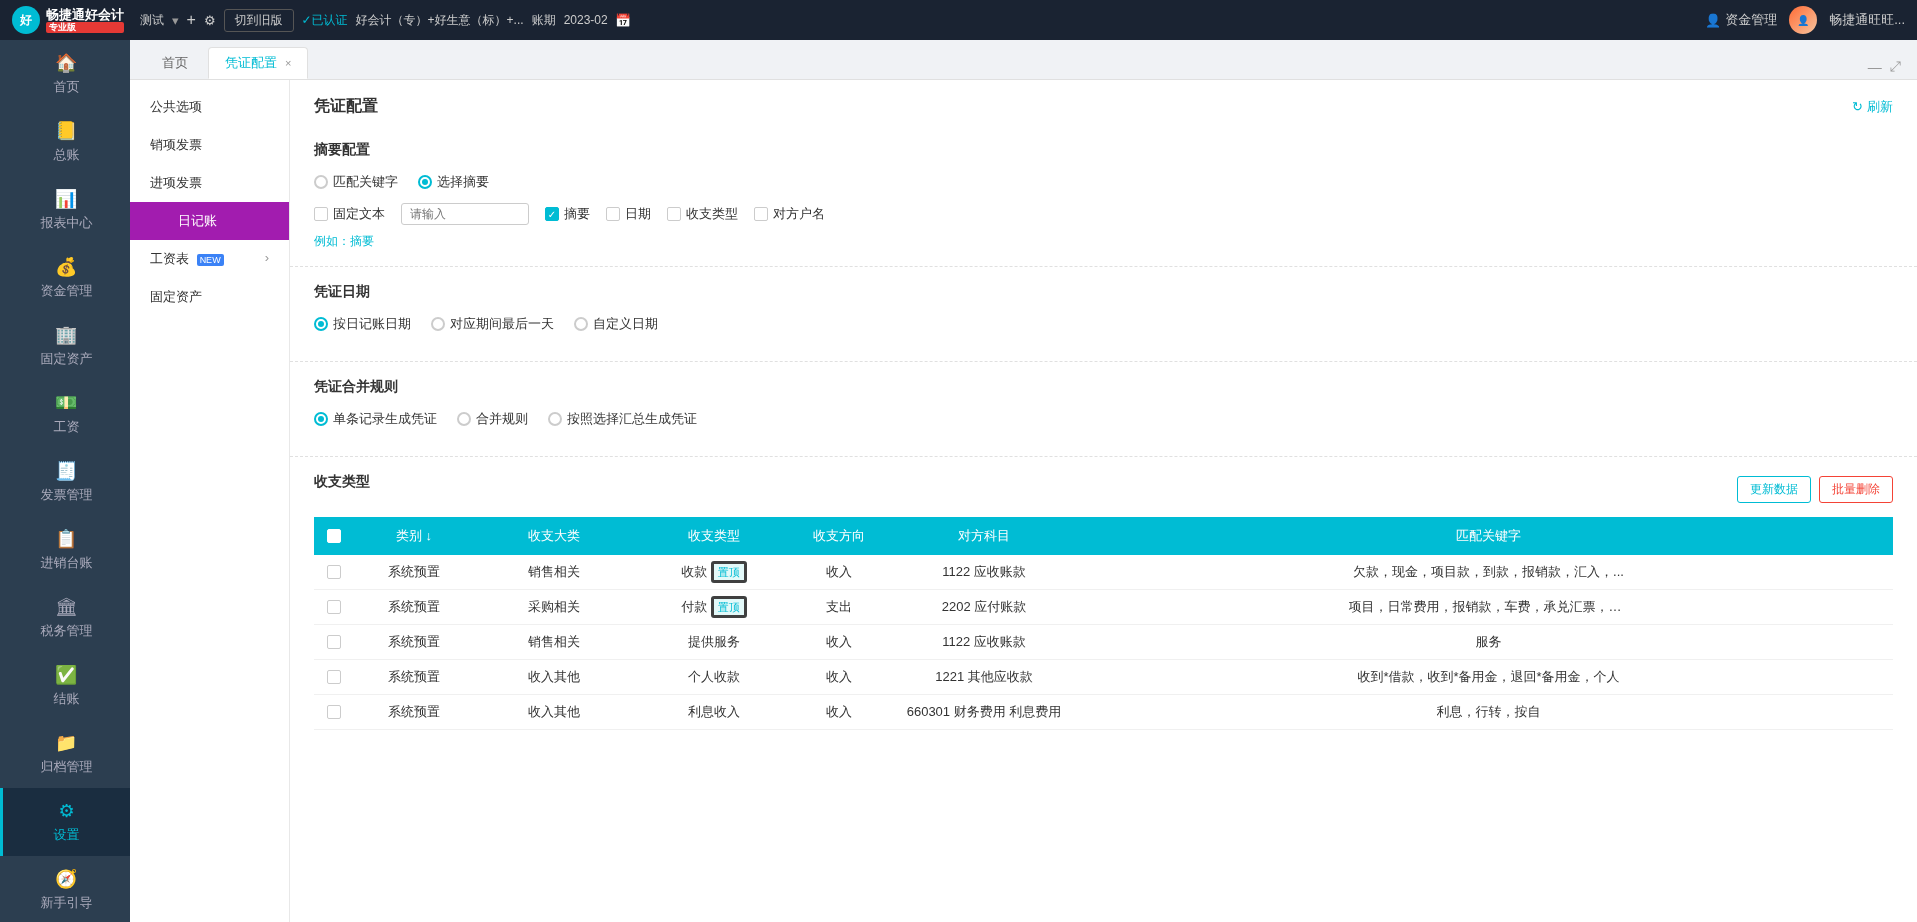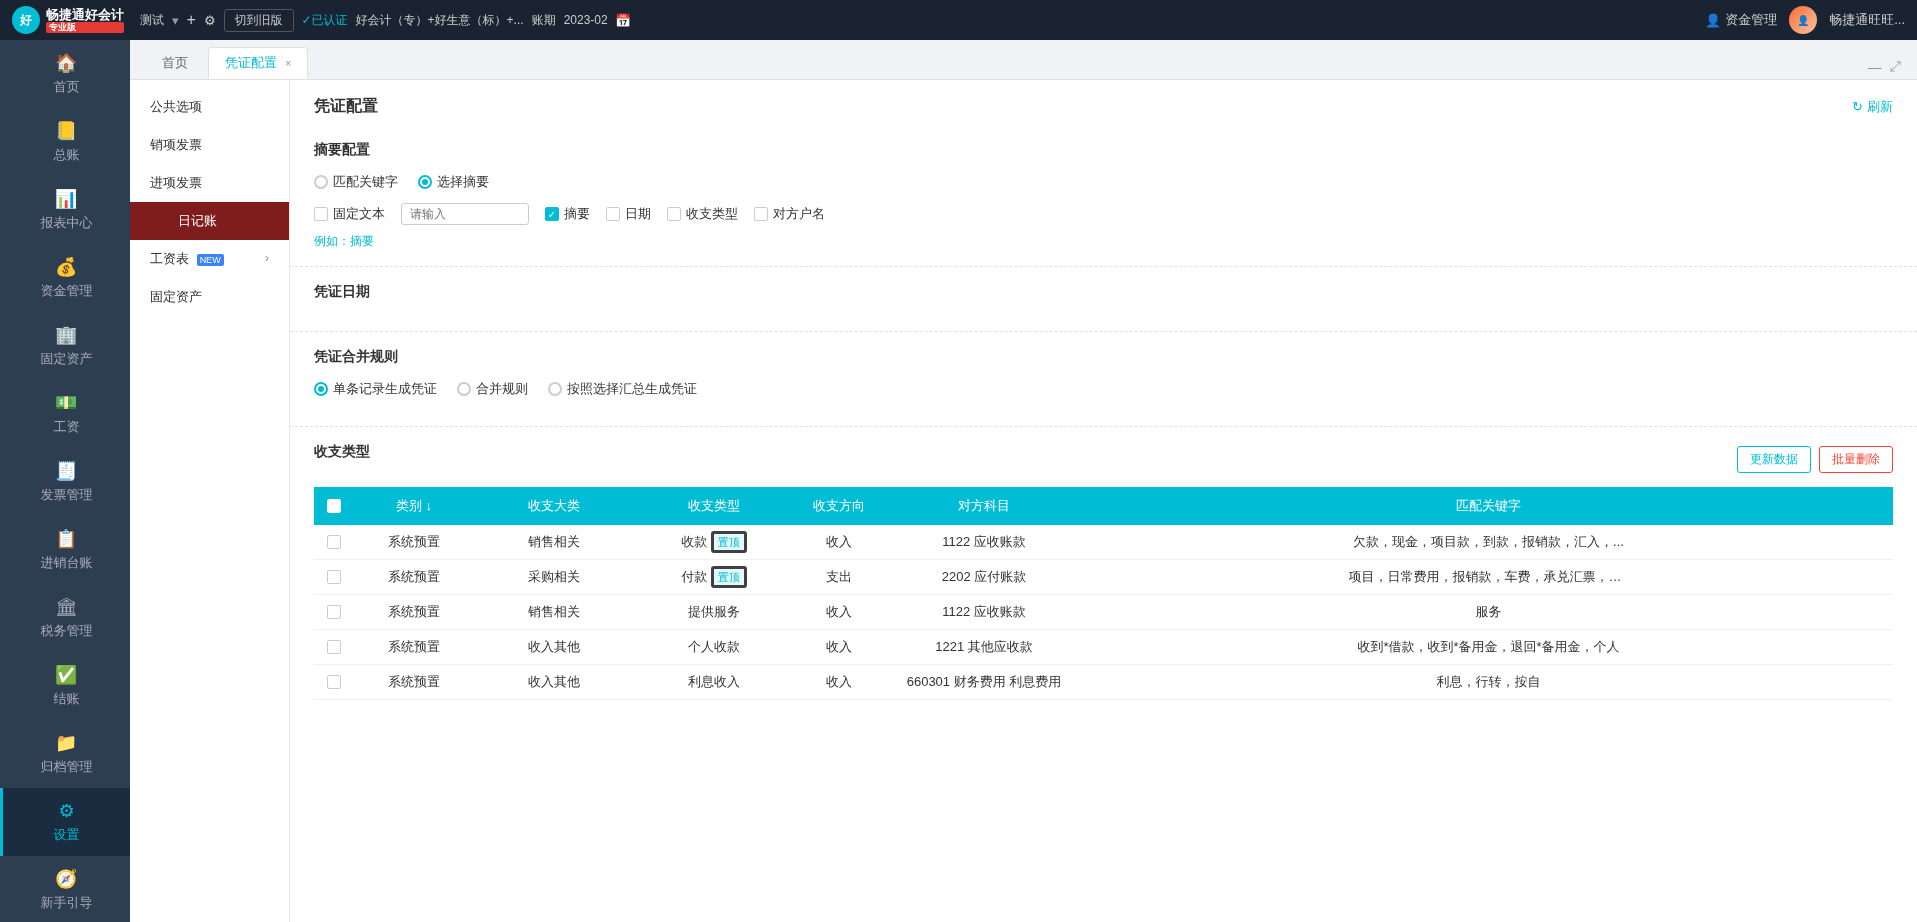--- a/index.html
+++ b/index.html
@@ -170,21 +170,21 @@
       padding-top: 8px;
       flex-shrink: 0;
     }
     .left-nav-item {
       padding: 10px 20px;
       cursor: pointer;
       color: #333;
       font-size: 13px;
       position: relative;
     }
-    .left-nav-item.active { background: #7f1d1d; color: white; padding-left: 48px; }
+    .left-nav-item.active { background: #a21caf; color: white; padding-left: 48px; }
     .left-nav-item .new-badge {
       background: #3b82f6; color: white; font-size: 9px;
       padding: 1px 3px; border-radius: 2px; margin-left: 4px;
       vertical-align: middle;
     }
     .left-nav-item .chevron { float: right; color: #999; }
 
     
     .main-content {
       flex: 1;
@@ -550,20 +550,34 @@
             <label class="checkbox-item">
               <div class="checkbox-box"></div>
               <span>对方户名</span>
             </label>
           </div>
           <div class="example-text">例如：摘要</div>
         </div>
 
         <div class="voucher-date-section">
           <div class="section-title">凭证日期</div>
+          <div class="radio-group">
+            <label class="radio-item">
+              <div class="radio-circle checked"></div>
+              <span>按日记账日期</span>
+            </label>
+            <label class="radio-item">
+              <div class="radio-circle"></div>
+              <span>对应期间最后一天</span>
+            </label>
+            <label class="radio-item">
+              <div class="radio-circle"></div>
+              <span>自定义日期</span>
+            </label>
+          </div>
         </div>
 
         <div class="merge-section">
           <div class="section-title">凭证合并规则</div>
           <div class="radio-group">
             <label class="radio-item">
               <div class="radio-circle checked"></div>
               <span>单条记录生成凭证</span>
             </label>
             <label class="radio-item">

